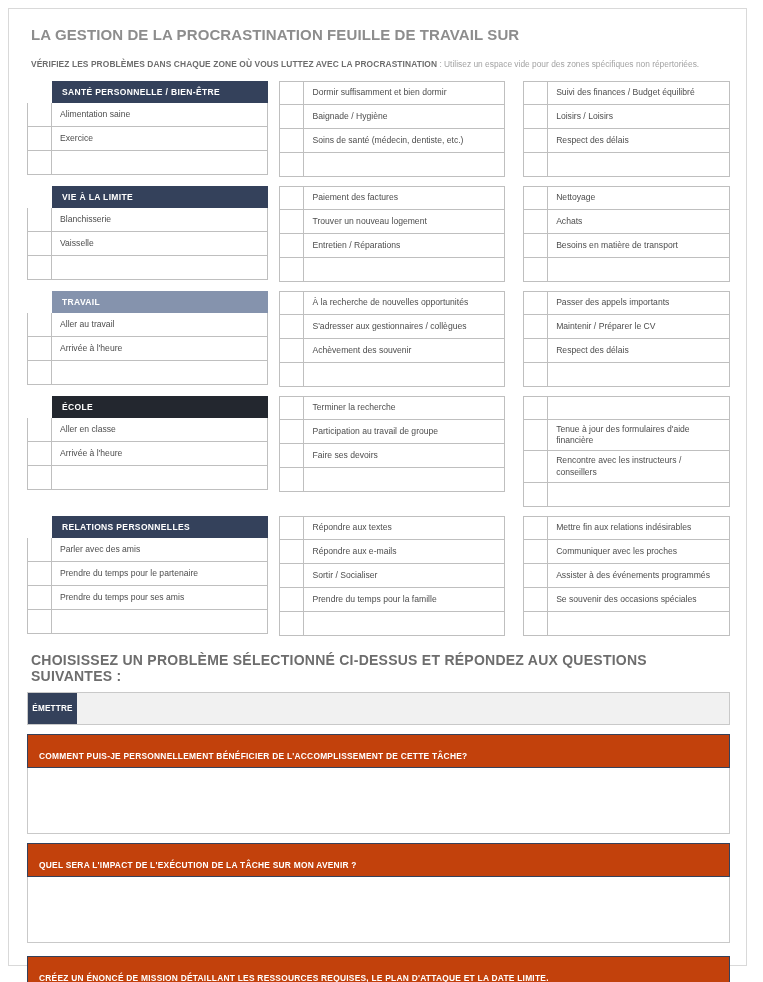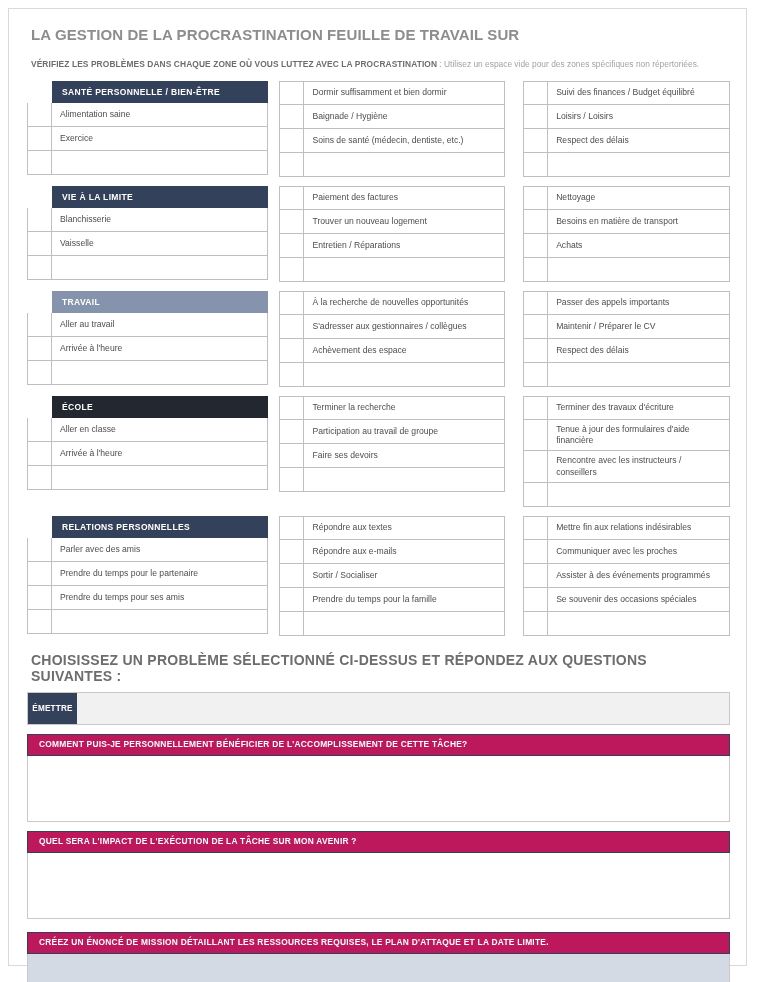--- a/index.html
+++ b/index.html
@@ -149,26 +149,26 @@
     box-sizing: border-box;
     line-height: 1.35;
   }
   .issue-input {
     flex: 1 1 auto;
     background: #f1f1f1;
     box-sizing: border-box;
   }
 
   .qband {
-    background: #be185d;
+    background: #c2410c;
     color: #ffffff;
     font-size: 8.4px;
     font-weight: bold;
     letter-spacing: 0.25px;
-    padding: 4px 0 6px 11px;
+    padding: 16px 0 6px 11px;
     box-sizing: border-box;
     border: 1px solid #34415b;
   }
   .qbox {
     background: #ffffff;
     border: 1px solid #c9c9c9;
     border-top: none;
     box-sizing: border-box;
     height: 46px;
   }
@@ -280,25 +280,25 @@
               <div class="tx"></div>
             </div>
           </div>
           <div class="col col-3">
             <div class="row first">
               <div class="cb"></div>
               <div class="tx">Nettoyage</div>
             </div>
             <div class="row">
               <div class="cb"></div>
+              <div class="tx">Achats</div>
+            </div>
+            <div class="row">
+              <div class="cb"></div>
               <div class="tx">Besoins en matière de transport</div>
-            </div>
-            <div class="row">
-              <div class="cb"></div>
-              <div class="tx">Achats</div>
             </div>
             <div class="row blank">
               <div class="cb"></div>
               <div class="tx"></div>
             </div>
           </div>
         </div>
         <div class="section">
           <div class="col col-1">
             <div class="row hdr first">
@@ -321,21 +321,21 @@
             <div class="row first">
               <div class="cb"></div>
               <div class="tx">À la recherche de nouvelles opportunités</div>
             </div>
             <div class="row">
               <div class="cb"></div>
               <div class="tx">S'adresser aux gestionnaires / collègues</div>
             </div>
             <div class="row">
               <div class="cb"></div>
-              <div class="tx">Achèvement des espace</div>
+              <div class="tx">Achèvement des souvenir</div>
             </div>
             <div class="row blank">
               <div class="cb"></div>
               <div class="tx"></div>
             </div>
           </div>
           <div class="col col-3">
             <div class="row first">
               <div class="cb"></div>
               <div class="tx">Passer des appels importants</div>
@@ -386,21 +386,20 @@
               <div class="tx">Faire ses devoirs</div>
             </div>
             <div class="row blank">
               <div class="cb"></div>
               <div class="tx"></div>
             </div>
           </div>
           <div class="col col-3">
             <div class="row first">
               <div class="cb"></div>
-              <div class="tx">Terminer des travaux d'écriture</div>
             </div>
             <div class="row">
               <div class="cb"></div>
               <div class="tx">Tenue à jour des formulaires d'aide financière</div>
             </div>
             <div class="row">
               <div class="cb"></div>
               <div class="tx">Rencontre avec les instructeurs / conseillers</div>
             </div>
             <div class="row blank">

